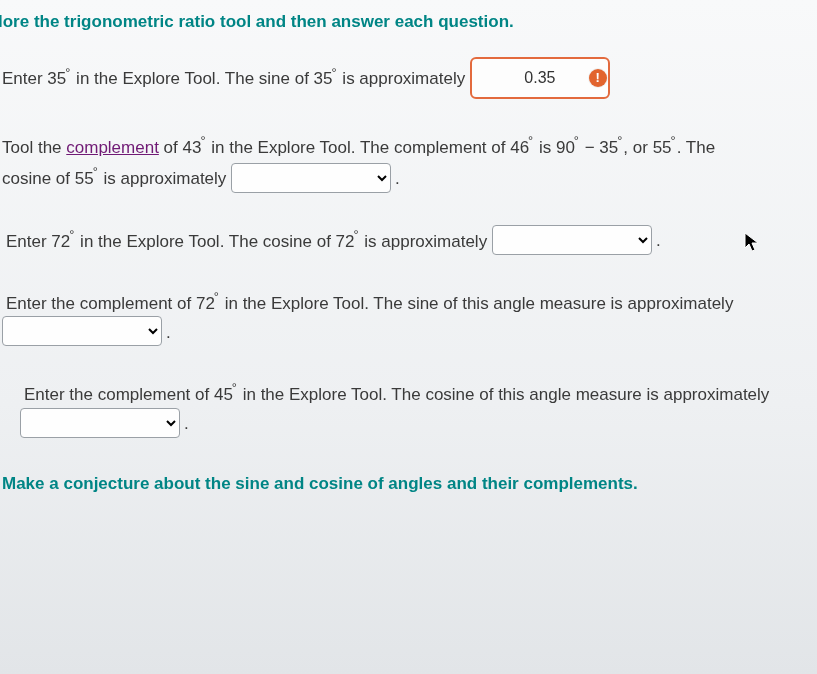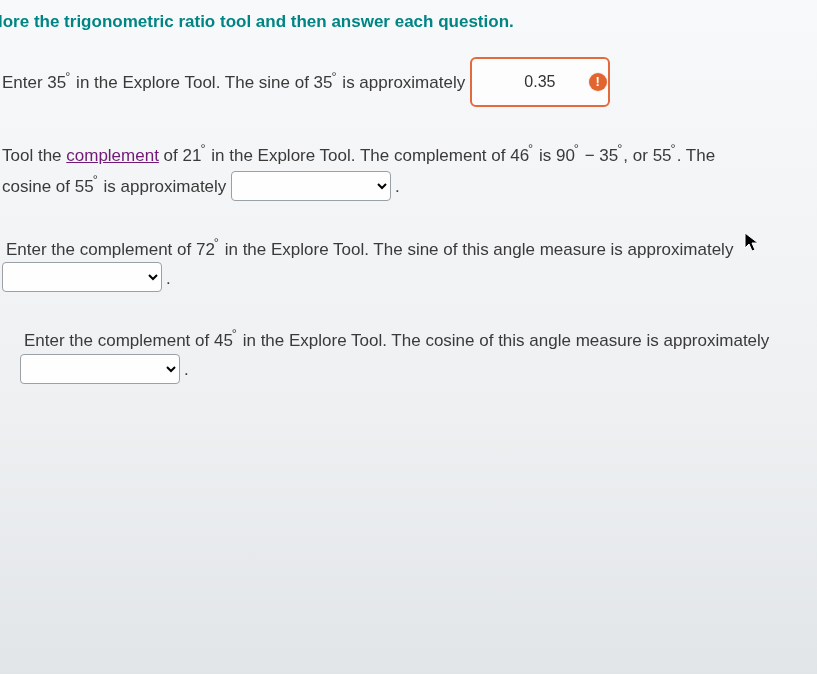--- a/index.html
+++ b/index.html
@@ -58,21 +58,21 @@
     content: "°";
     font-size: 0.75em;
     vertical-align: super;
     position: relative;
     top: -1px;
     left: -1px;
   }
   .text-input {
     display: inline-block;
     width: 140px;
-    height: 50px;
+    height: 42px;
     border: 2px solid #e36a3d;
     border-radius: 6px;
     background: #fdfdfd;
     text-align: center;
     vertical-align: middle;
     font-size: 16px;
     color: #333;
     padding: 4px 6px;
     position: relative;
     top: -2px;
@@ -139,39 +139,44 @@
 
   <div class="heading">lore the trigonometric ratio tool and then answer each question.</div>
 
   <div class="para">
     <span>Enter 35</span><span class="deg"></span><span> in the Explore Tool. The sine of 35</span><span class="deg"></span><span> is approximately</span>
     <input class="text-input" type="text" value="0.35" style="">
     <span class="warn-icon">!</span>
   </div>
 
   <div class="para">
-    <span>Tool the </span><span class="underline-link">complement</span><span> of 21</span><span class="deg"></span><span> in the Explore Tool. The complement of 46</span><span class="deg"></span><span> is 90</span><span class="deg"></span><span> − 35</span><span class="deg"></span><span>, or 55</span><span class="deg"></span><span>. The</span>
+    <span>Tool the </span><span class="underline-link">complement</span><span> of 43</span><span class="deg"></span><span> in the Explore Tool. The complement of 46</span><span class="deg"></span><span> is 90</span><span class="deg"></span><span> − 35</span><span class="deg"></span><span>, or 55</span><span class="deg"></span><span>. The</span>
     <br>
     <span>cosine of 55</span><span class="deg"></span><span> is approximately</span>
     <select class="dd"><option></option></select><span class="period">.</span>
   </div>
 
+  <div class="para2">
+    <span>Enter 72</span><span class="deg"></span><span> in the Explore Tool. The cosine of 72</span><span class="deg"></span><span> is approximately</span>
+    <select class="dd"><option></option></select><span class="period">.</span>
+  </div>
 
   <div class="para2">
     <span>Enter the complement of 72</span><span class="deg"></span><span> in the Explore Tool. The sine of this angle measure is approximately</span>
     <br>
     <select class="dd" style="margin-left:-4px;"><option></option></select><span class="period">.</span>
   </div>
 
 
   <div class="para4">
     <span>Enter the complement of 45</span><span class="deg"></span><span> in the Explore Tool. The cosine of this angle measure is approximately</span>
     <br>
     <select class="dd" style="margin-left:-4px;"><option></option></select><span class="period">.</span>
   </div>
 
+  <div class="heading2">Make a conjecture about the sine and cosine of angles and their complements.</div>
 
 
 </div>
 
 <svg class="cursor" viewBox="0 0 16 22">
   <path d="M1 1 L1 16 L5 12 L8 19 L11 18 L8 11 L14 11 Z" fill="#000" stroke="#fff" stroke-width="1"></path>
 </svg>
 
 </body></html>

